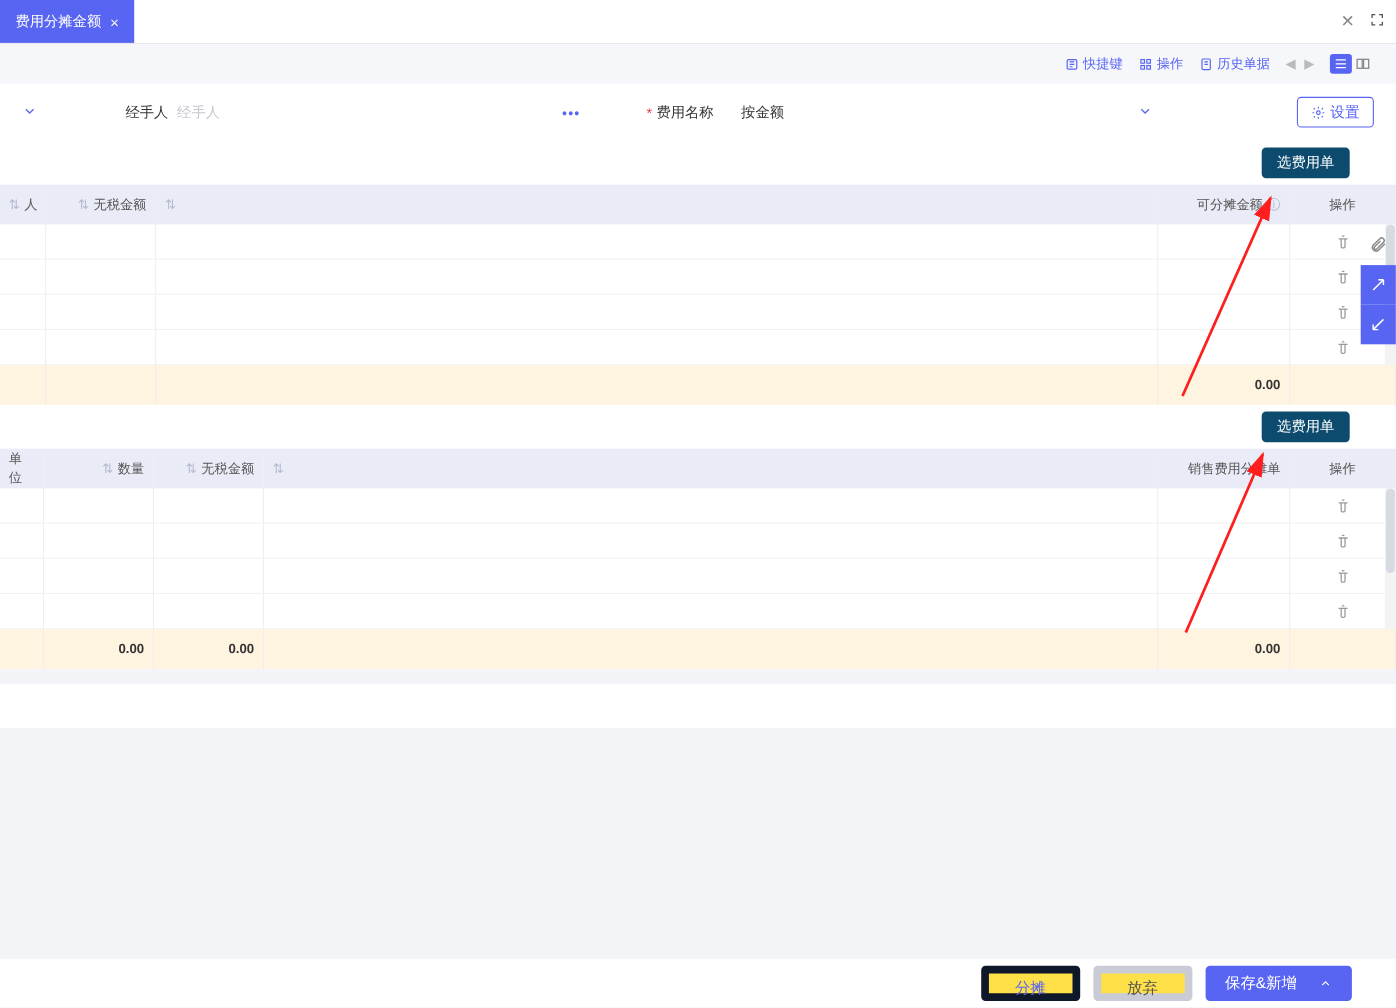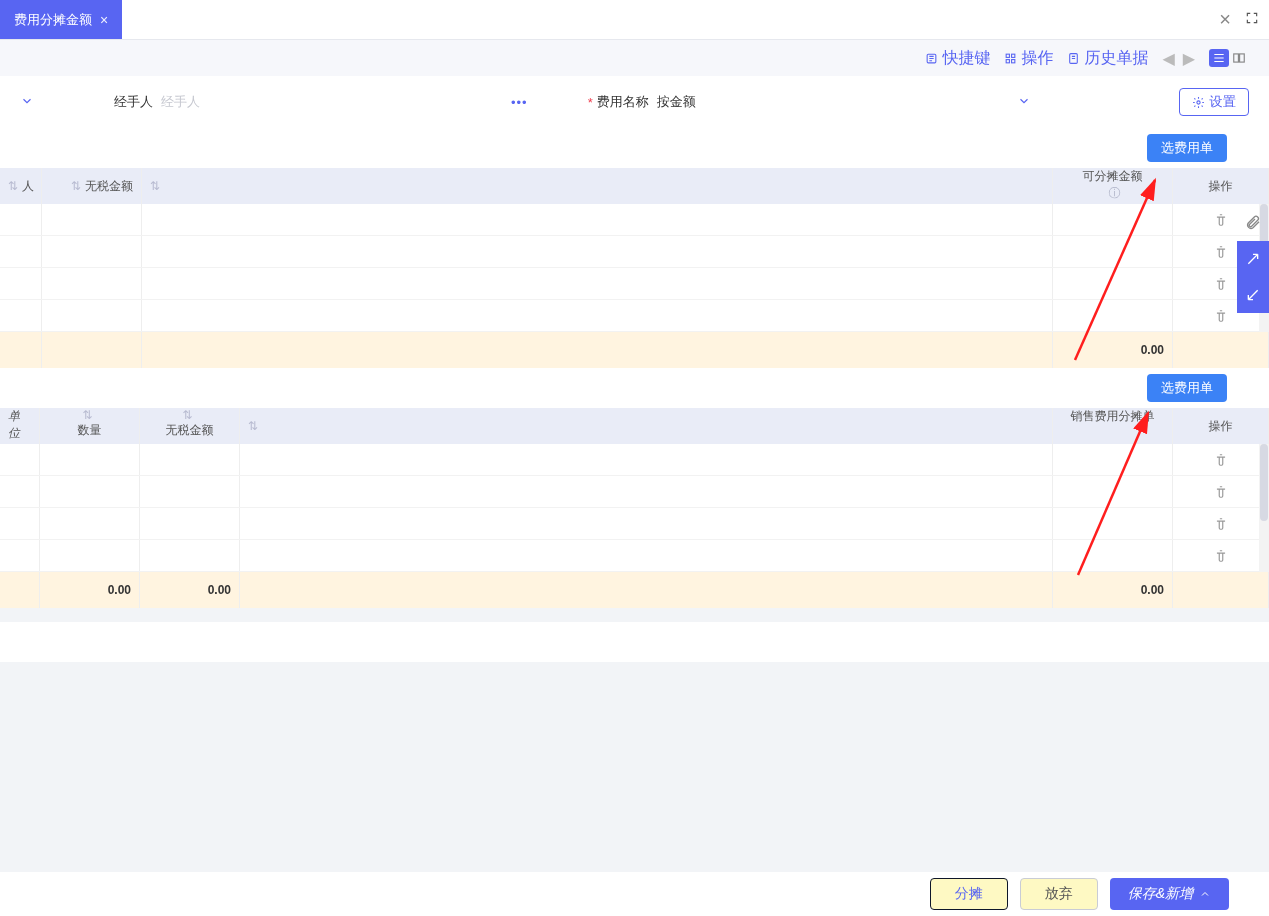--- a/index.html
+++ b/index.html
@@ -7,50 +7,50 @@
 
   
   .tabbar { height: 40px; background: #fff; display: flex; align-items: stretch; border-bottom: 1px solid #e6e8ee; }
   .tab { background: #5865f2; color: #fff; padding: 0 14px; display: flex; align-items: center; gap: 8px; font-size: 13px; }
   .tab-close { opacity: .9; font-size: 14px; cursor: pointer; }
   .tabbar-right { margin-left: auto; display: flex; align-items: center; gap: 14px; padding-right: 10px; }
   .win-close { font-size: 20px; color: #888; cursor: pointer; }
   .win-full svg { width: 14px; height: 14px; stroke: #555; }
 
   
-  .toolbar { height: 36px; background: #f6f7fb; display: flex; align-items: center; justify-content: flex-end; gap: 14px; padding: 0 20px 0 10px; font-size: 16px; }
+  .toolbar { height: 36px; background: #f6f7fb; display: flex; align-items: center; justify-content: flex-end; gap: 14px; padding: 0 20px 0 10px; font-size: 12px; }
   .tool-link { display: flex; align-items: center; gap: 4px; color: #5865f2; cursor: pointer; }
   .tool-link svg { width: 13px; height: 13px; }
   .nav-arrows { display: flex; gap: 8px; color: #bbb; }
   .view-toggle { display: flex; }
   .view-toggle span { width: 20px; height: 18px; display: flex; align-items: center; justify-content: center; border-radius: 3px; }
   .view-toggle .active { background: #5865f2; color: #fff; }
   .view-toggle svg { width: 14px; height: 14px; }
 
   
   .formrow { background: #fff; height: 52px; display: flex; align-items: center; padding: 0 20px; position: relative; justify-content: center; }
   .chev-down { color: #5865f2; margin-right: 80px; }
   .fld-label { color: #333; margin-right: 8px; font-size: 13px; }
   .fld-value { color: #c6c8d0; flex: 0 0 350px; }
-  .fld-value.filled { color: #333; }
+  .fld-value.filled { color: #333; margin-left: 17px; }
   .ellipsis { color: #5865f2; letter-spacing: 1px; margin-right: 60px; cursor: pointer; }
   .star { color: #f04050; margin-right: 4px; }
   .settings-btn { margin-left: auto; border: 1px solid #5865f2; color: #5865f2; background: #fff; border-radius: 4px; height: 28px; padding: 0 12px; display: flex; align-items: center; gap: 4px; cursor: pointer; }
 
   
   .section-actions { background: #fff; height: 40px; display: flex; justify-content: flex-end; align-items: center; padding-right: 42px; }
-  .primary-btn { background: #3b82f6; color: #fff; border: none; border-radius: 4px; height: 28px; padding: 0 14px; font-size: 13px; cursor: pointer; }
+  .primary-btn { background: #0c4a6e; color: #fff; border: none; border-radius: 4px; height: 28px; padding: 0 14px; font-size: 13px; cursor: pointer; }
 
   
   .table { background: #fff; position: relative; }
   .thead { background: #e9ecf7; height: 36px; display: flex; align-items: center; overflow: visible; position: relative; }
   .th, .td { border-right: 1px solid #eee; height: 100%; display: flex; align-items: center; padding: 0 8px; font-size: 12px; }
   .th { position: relative; color: #555; }
   .sort-icon { color: #b7bad0; margin-right: 4px; }
-  .th.right { justify-content: flex-start; flex-direction: column; }
+  .th.right { justify-content: flex-end; }
   .td.right { justify-content: flex-end; }
   .info-icon { margin-left: 4px; color: #b0b4c8; }
   .tbody .trow { height: 32px; display: flex; border-bottom: 1px solid #f2f2f2; }
   .trow .td { color: #333; }
   .trash-icon svg { width: 14px; height: 14px; stroke: #999; cursor: pointer; }
   .tfoot { background: #fff4e0; height: 36px; display: flex; }
   .tfoot .td { font-weight: 600; color: #333; }
   .table-scroll { position: absolute; right: 0; top: 36px; bottom: 0; width: 10px; background: #f3f3f3; display: flex; align-items: flex-start; justify-content: center; }
   .table-scroll .thumb { width: 8px; background: #d7d9e3; border-radius: 4px; height: 60%; }
   .bigspacer { height: 14px; background: #f2f4f7; }
@@ -59,31 +59,31 @@
   
   .sidedock { position: absolute; right: 0; top: 205px; width: 32px; display: flex; flex-direction: column; align-items: center; gap: 0; }
   .dock-item { width: 32px; height: 36px; display: flex; align-items: center; justify-content: center; }
   .dock-item.blue { background: #5865f2; }
   .dock-item svg { width: 16px; height: 16px; }
   .dock-item.blue svg { stroke: #fff; }
   .dock-item.plain svg { stroke: #888; }
 
   
   .footer { position: absolute; bottom: 0; left: 0; right: 0; height: 44px; background: #fff; display: flex; justify-content: flex-end; align-items: center; gap: 12px; padding: 0 40px; }
-  .btn-outline { border: 1px solid #0f172a; color: #5865f2; background: #fef9c3; height: 32px; padding: 5px 24px; border-radius: 4px; cursor: pointer; font-size: 14px; }
+  .btn-outline { border: 7px solid #0f172a; color: #5865f2; background: #fde047; height: 32px; padding: 5px 24px; border-radius: 4px; cursor: pointer; font-size: 14px; }
   .btn-outline.grey { border-color: #c9ccd6; color: #555; }
-  .btn-solid { background: #5865f2; color: #fff; border: none; height: 32px; padding: 12px 18px; border-radius: 4px; cursor: pointer; font-size: 14px; display: flex; align-items: center; gap: 6px; font-style: italic; }
+  .btn-solid { background: #5865f2; color: #fff; border: none; height: 32px; padding: 12px 18px; border-radius: 4px; cursor: pointer; font-size: 14px; display: flex; align-items: center; gap: 20px; }
 
   
   .arrow-svg { position: absolute; pointer-events: none; z-index: 50; }
 
   
   .t1c0{width:42px;} .t1c1{width:100px;justify-content:flex-end;} .t1c2{flex:1;} .t1c3{width:120px;justify-content:flex-end;} .t1c4{width:96px;justify-content:center;}
   
-  .t2c0{width:40px;justify-content:flex-end;font-style:italic;} .t2c1{width:100px;justify-content:flex-end;} .t2c2{width:100px;justify-content:flex-end;} .t2c3{flex:1;} .t2c4{width:120px;justify-content:flex-end;} .t2c5{width:96px;justify-content:center;}
+  .t2c0{width:40px;justify-content:flex-end;} .t2c1{width:100px;justify-content:flex-end;} .t2c2{width:100px;justify-content:flex-end;} .t2c3{flex:1;} .t2c4{width:120px;justify-content:flex-end;} .t2c5{width:96px;justify-content:center;}
 </style>
 </head>
 <body>
 
 <div class="tabbar">
   <div class="tab">
     <span>费用分摊金额</span>
     <span class="tab-close">×</span>
   </div>
   <div class="tabbar-right">

